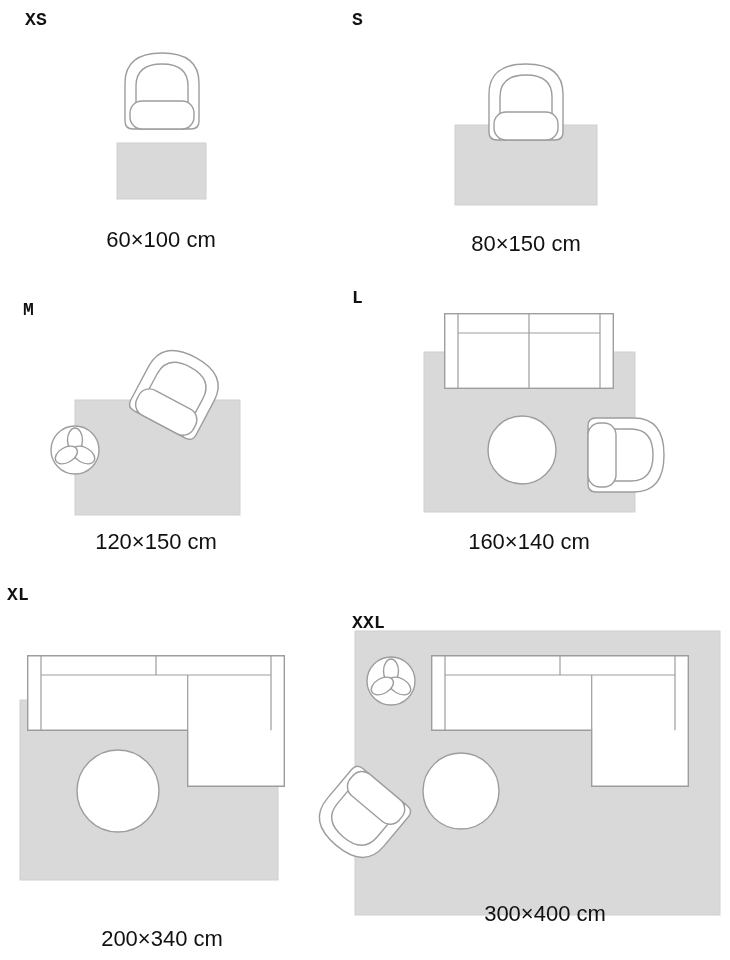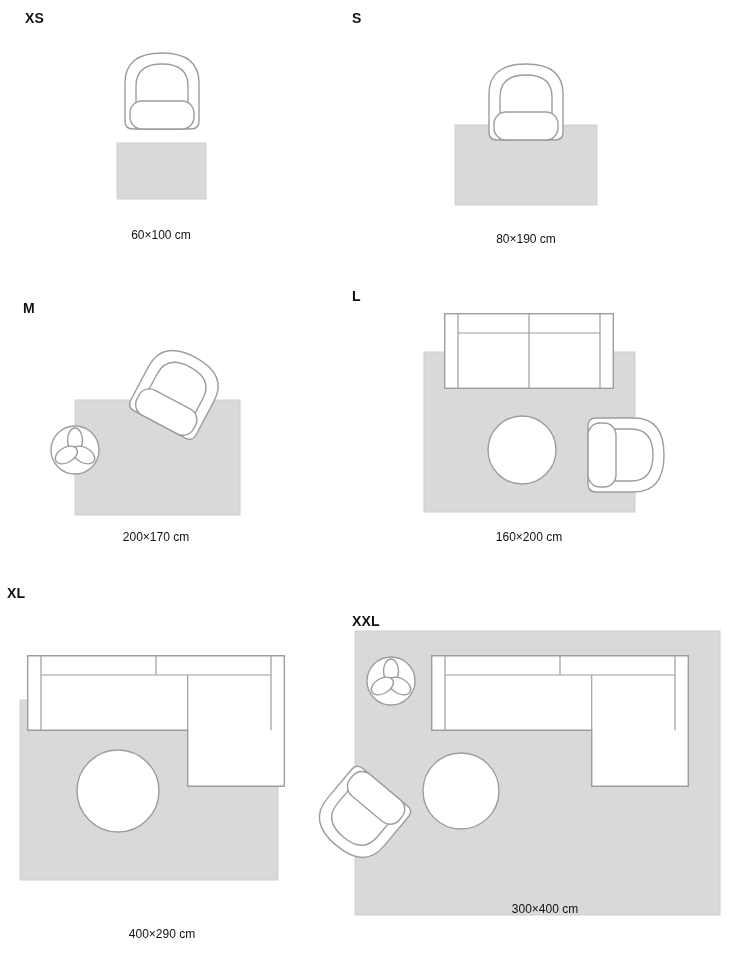--- a/index.html
+++ b/index.html
@@ -12,25 +12,25 @@
   *{box-sizing:border-box;}
   html,body{margin:0;padding:0;}
   body{
     width:730px;height:960px;position:relative;overflow:hidden;
     background:var(--background);
     font-family:"Liberation Sans",sans-serif;
     color:var(--text);
   }
   .canvas{position:absolute;left:0;top:0;}
   .label{
-    position:absolute;font-weight:bold;font-size:14px;line-height:1;
-    letter-spacing:.2px;color:var(--text);
+    position:absolute;font-weight:bold;font-size:18px;line-height:1;
+    letter-spacing:.2px;color:var(--text);font-family:Liberation Mono, monospace;
   }
   .caption{
-    position:absolute;font-size:12px;line-height:1;color:var(--text);
+    position:absolute;font-size:22px;line-height:1;color:var(--text);
     transform:translateX(-50%);white-space:nowrap;
   }
   .rug{fill:var(--rug-fill);stroke:var(--rug-edge);stroke-width:1;}
   .furn{fill:#ffffff;stroke:var(--outline);stroke-width:1.4;}
   .furn-line{fill:none;stroke:var(--outline);stroke-width:1.4;}
   .line{stroke:var(--outline);stroke-width:1.2;}
 </style>
 </head>
 <body>
 
@@ -108,17 +108,17 @@
 </svg>
 
 <div class="label" style="left:25px;top:11px">XS</div>
 <div class="label" style="left:352px;top:11px">S</div>
 <div class="label" style="left:23px;top:301px">M</div>
 <div class="label" style="left:352px;top:289px">L</div>
 <div class="label" style="left:7px;top:586px">XL</div>
 <div class="label" style="left:352px;top:614px">XXL</div>
 
 <div class="caption" style="left:161px;top:229px">60×100 cm</div>
-<div class="caption" style="left:526px;top:233px">80×190 cm</div>
-<div class="caption" style="left:156px;top:531px">200×170 cm</div>
-<div class="caption" style="left:529px;top:531px">160×200 cm</div>
-<div class="caption" style="left:162px;top:928px">400×290 cm</div>
+<div class="caption" style="left:526px;top:233px">80×150 cm</div>
+<div class="caption" style="left:156px;top:531px">120×150 cm</div>
+<div class="caption" style="left:529px;top:531px">160×140 cm</div>
+<div class="caption" style="left:162px;top:928px">200×340 cm</div>
 <div class="caption" style="left:545px;top:903px">300×400 cm</div>
 
 </body></html>

